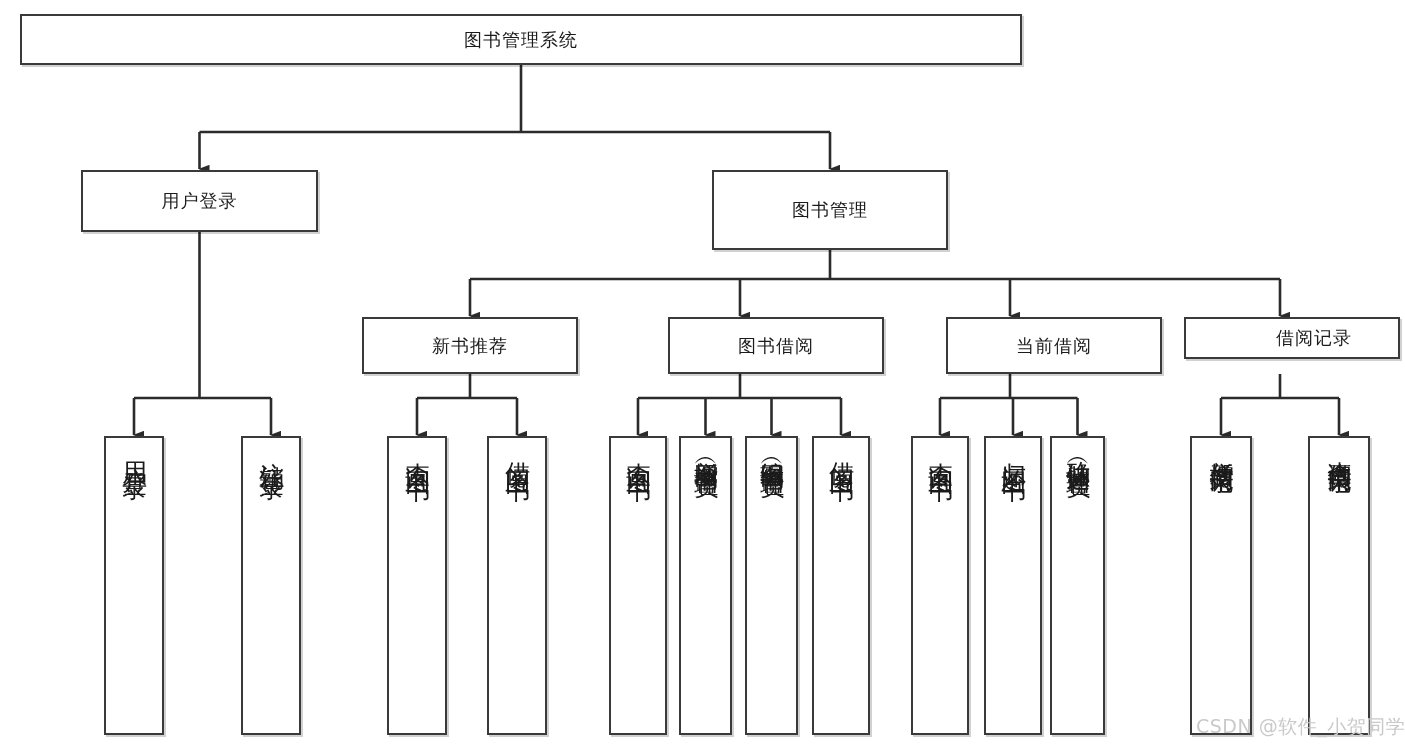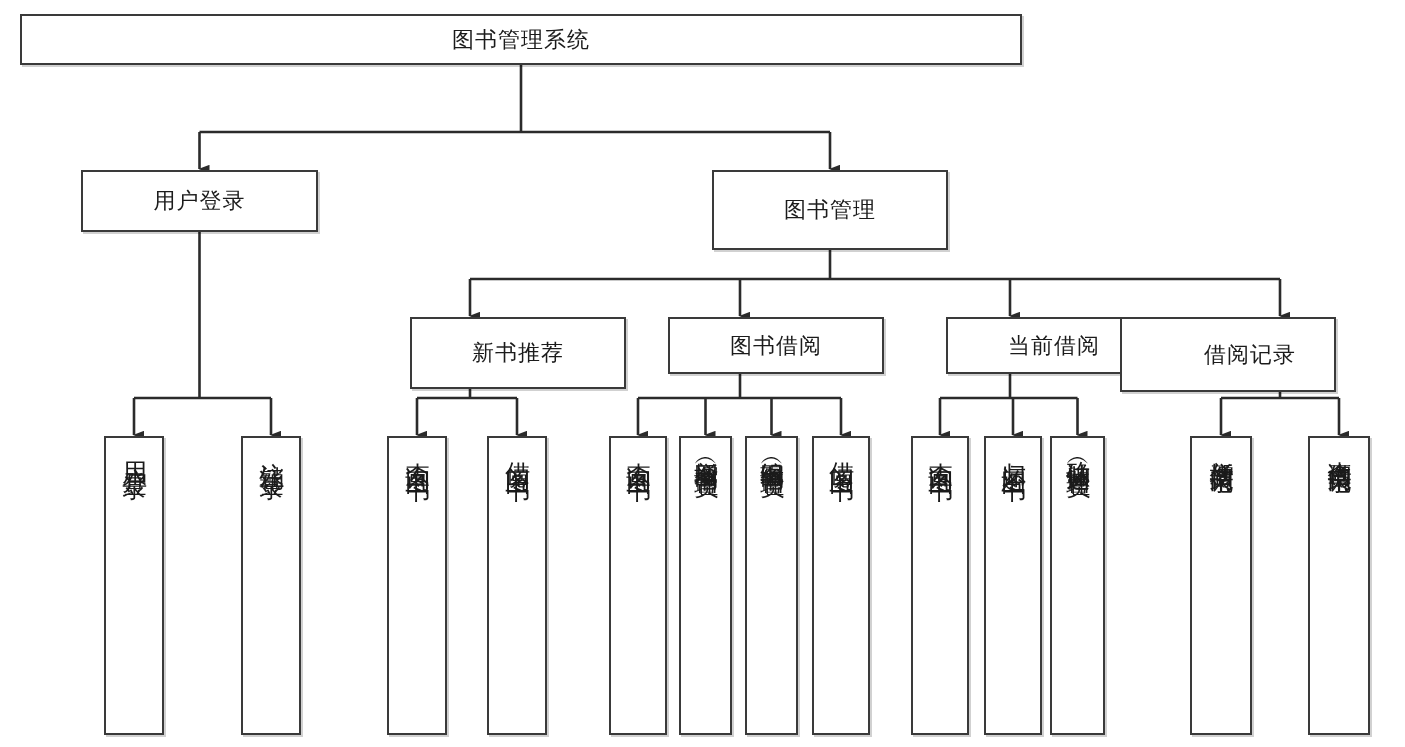--- a/index.html
+++ b/index.html
@@ -33,21 +33,21 @@
     background: #ffffff;
     border: 2px solid #3a3a3a;
     box-shadow: 2px 2px 0 rgba(0,0,0,0.18);
     display: flex;
     align-items: center;
     justify-content: center;
     overflow: hidden;
   }
   .node-label {
     color: #1b1b1b;
-    font-size: 22px;
+    font-size: 18px;
     line-height: 1.18;
     letter-spacing: 1px;
     white-space: nowrap;
     text-align: left;
   }
   .node-box.leaf {
     align-items: flex-start;
     justify-content: center;
     padding-top: 4px;
   }
@@ -118,30 +118,30 @@
   <div id="node-layer">
       <div class="node-box" style="left: 20px; top: 14px; width: 1002px; height: 51px;">
         <span class="node-label">图书管理系统</span>
       </div>
       <div class="node-box" style="left: 81px; top: 170px; width: 237px; height: 62px;">
         <span class="node-label">用户登录</span>
       </div>
       <div class="node-box" style="left: 712px; top: 170px; width: 236px; height: 80px;">
         <span class="node-label">图书管理</span>
       </div>
-      <div class="node-box" style="left: 362px; top: 317px; width: 216px; height: 72px; margin-left: 48px;">
+      <div class="node-box" style="left: 362px; top: 317px; width: 216px; height: 57px;">
         <span class="node-label">新书推荐</span>
       </div>
       <div class="node-box" style="left: 668px; top: 317px; width: 216px; height: 57px;">
         <span class="node-label">图书借阅</span>
       </div>
       <div class="node-box" style="left: 902px; top: 317px; width: 216px; height: 57px; margin-left: 44px;">
         <span class="node-label">当前借阅</span>
       </div>
-      <div class="node-box" style="left: 1120px; top: 317px; width: 216px; height: 75px; padding-left: 44px;">
+      <div class="node-box" style="left: 1184px; top: 317px; width: 216px; height: 42px; padding-left: 44px;">
         <span class="node-label">借阅记录</span>
       </div>
       <div class="node-box leaf" style="left: 104px; top: 436px; width: 60px; height: 299px;">
         <span class="node-label">用户登录</span>
       </div>
       <div class="node-box leaf" style="left: 241px; top: 436px; width: 60px; height: 299px;">
         <span class="node-label">注销登录</span>
       </div>
       <div class="node-box leaf" style="left: 387px; top: 436px; width: 60px; height: 299px;">
         <span class="node-label">查询图书</span>
@@ -171,14 +171,15 @@
         <span class="node-label">确认归还（管理员）</span>
       </div>
       <div class="node-box leaf long" style="left: 1190px; top: 436px; width: 62px; height: 299px;">
         <span class="node-label">新增借阅记录</span>
       </div>
       <div class="node-box leaf long" style="left: 1308px; top: 436px; width: 62px; height: 299px;">
         <span class="node-label">查询借阅记录</span>
       </div>
     </div>
 
+  <div class="watermark" style="left: 1196px; top: 714px;">CSDN @软件_小贺同学</div>
 
 </div>
 
 </body></html>

